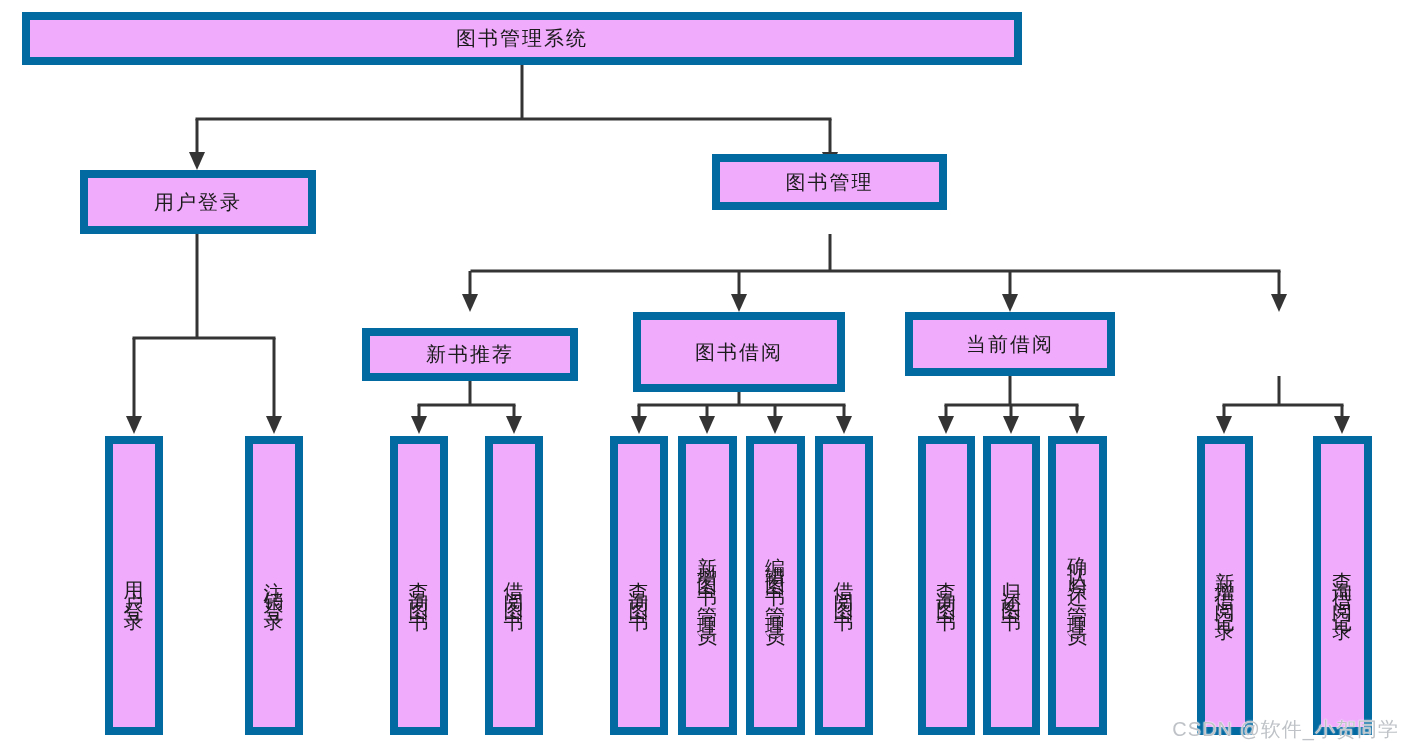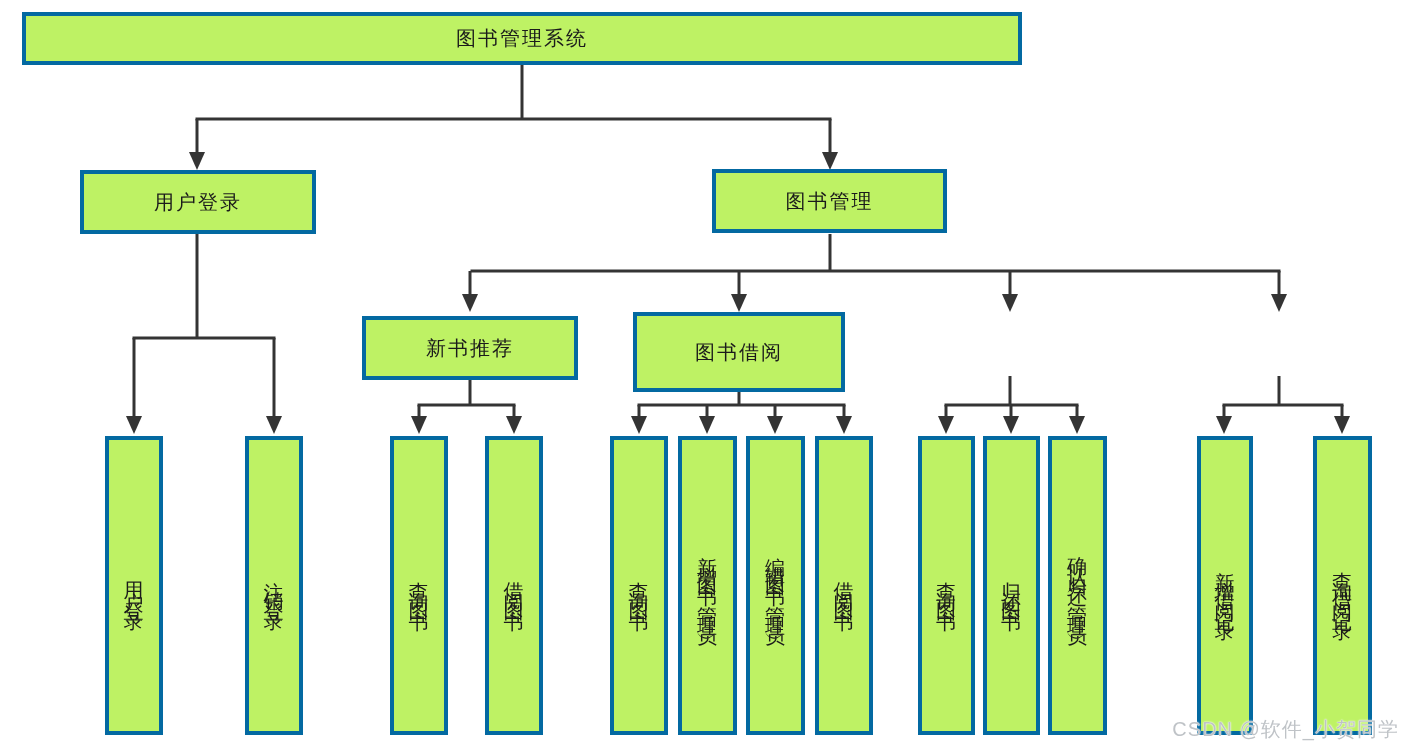--- a/index.html
+++ b/index.html
@@ -2,21 +2,21 @@
 <html><head>
 <meta charset="utf-8">
 <style>
   html,body{margin:0;padding:0;background:#ffffff;}
   .canvas{
     position:relative;width:1405px;height:747px;background:#ffffff;
     font-family:"Liberation Sans","DejaVu Sans",sans-serif;overflow:hidden;
   }
   #connectors{position:absolute;left:0;top:0;width:1405px;height:747px;pointer-events:none;}
   .node{
-    position:absolute;background:#bef264;border:4px solid #0369a1;
+    position:absolute;background:#f0abfc;border:8px solid #0369a1;
     box-sizing:border-box;display:flex;align-items:center;justify-content:center;
     color:#1b1b1b;
   }
   .node.h{font-size:20px;letter-spacing:2px;white-space:nowrap;}
   .node.v span{
     writing-mode:vertical-rl;text-orientation:mixed;
     font-size:20px;letter-spacing:10px;line-height:1;white-space:nowrap;
   }
   .watermark{
     position:absolute;right:6px;top:716px;z-index:10;
@@ -80,24 +80,25 @@
       <polygon points="1069,416 1085,416 1077,434" fill="#343434"></polygon>
       <line x1="1224" y1="405" x2="1224" y2="422" stroke="#343434" stroke-width="3"></line>
       <polygon points="1216,416 1232,416 1224,434" fill="#343434"></polygon>
       <line x1="1342" y1="405" x2="1342" y2="422" stroke="#343434" stroke-width="3"></line>
       <polygon points="1334,416 1350,416 1342,434" fill="#343434"></polygon>
     </svg>
 
   <div class="node h" style="left:22px;top:12px;width:1000px;height:53px">图书管理系统</div>
 
   <div class="node h" style="left:80px;top:170px;width:236px;height:64px">用户登录</div>
-  <div class="node h" style="left:712px;top:169px;width:235px;height:64px">图书管理</div>
+  <div class="node h" style="left:712px;top:154px;width:235px;height:56px">图书管理</div>
 
-  <div class="node h" style="left:362px;top:316px;width:216px;height:64px">新书推荐</div>
+  <div class="node h" style="left:362px;top:328px;width:216px;height:53px">新书推荐</div>
   <div class="node h" style="left:633px;top:312px;width:212px;height:80px">图书借阅</div>
+  <div class="node h" style="left:905px;top:312px;width:210px;height:64px">当前借阅</div>
 
   <div class="node v" style="left:105px;top:436px;width:58px;height:299px">
     <span>用户登录</span>
     </div>
   <div class="node v" style="left:245px;top:436px;width:58px;height:299px">
     <span>注销登录</span>
     </div>
 
   <div class="node v" style="left:390px;top:436px;width:58px;height:299px">
     <span>查询图书</span>

